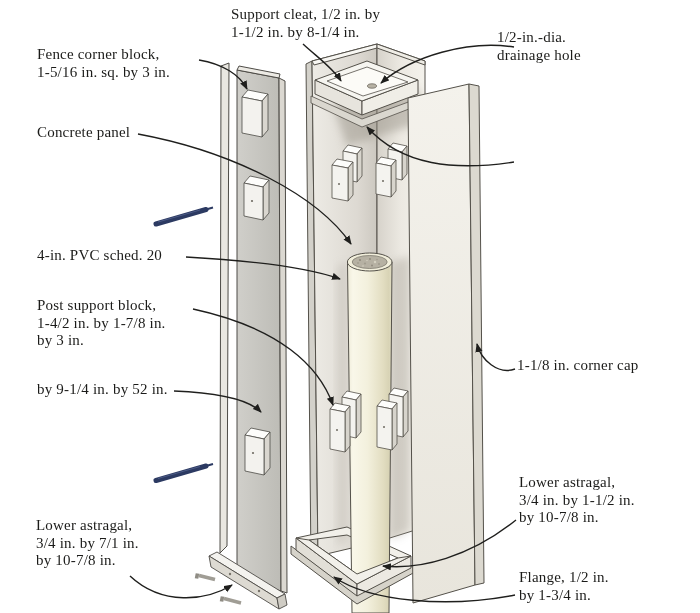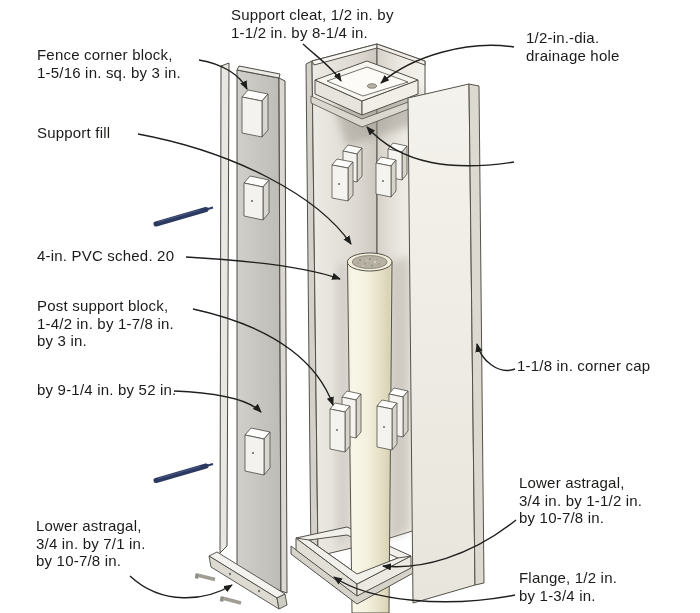--- a/index.html
+++ b/index.html
@@ -1,18 +1,18 @@
 <!DOCTYPE html>
 <html><head>
 <meta charset="utf-8">
 <style>
   html,body{margin:0;padding:0;background:#ffffff;}
   .canvas{
     position:relative;width:700px;height:613px;background:#ffffff;overflow:hidden;
-    font-family:Liberation Sans, sans-serif;
+    font-family:Liberation Serif, serif;
   }
   .canvas svg{position:absolute;left:0;top:0;}
   .lbl{
     position:absolute;font-size:15px;line-height:17.5px;letter-spacing:.2px;
     color:#1b1b19;
   }
   .lbl span{display:block;white-space:nowrap;}
 </style>
 </head>
 <body>
@@ -215,30 +215,30 @@
     <path d="M516,520 C470,557 420,570 383,566" marker-end="url(#ah)"></path>
     <path d="M130,576 C162,606 206,601 232,585" marker-end="url(#ah)"></path>
     <path d="M515,595 C448,608 370,602 334,577" marker-end="url(#ah)"></path>
   </g>
 </svg>
 
 <div class="lbl" style="left:231px;top:6px">
   <span>Support cleat, 1/2 in. by</span>
   <span>1-1/2 in. by 8-1/4 in.</span>
 </div>
-<div class="lbl" style="left:526px;top:29px">
+<div class="lbl" style="left:497px;top:29px">
   <span>1/2-in.-dia.</span>
   <span>drainage hole</span>
 </div>
 <div class="lbl" style="left:37px;top:46px">
   <span>Fence corner block,</span>
   <span>1-5/16 in. sq. by 3 in.</span>
 </div>
 <div class="lbl" style="left:37px;top:124px">
-  <span>Support fill</span>
+  <span>Concrete panel</span>
 </div>
 <div class="lbl" style="left:37px;top:247px">
   <span>4-in. PVC sched. 20</span>
 </div>
 <div class="lbl" style="left:37px;top:297px">
   <span>Post support block,</span>
   <span>1-4/2 in. by 1-7/8 in.</span>
   <span>by 3 in.</span>
 </div>
 <div class="lbl" style="left:37px;top:381px">

